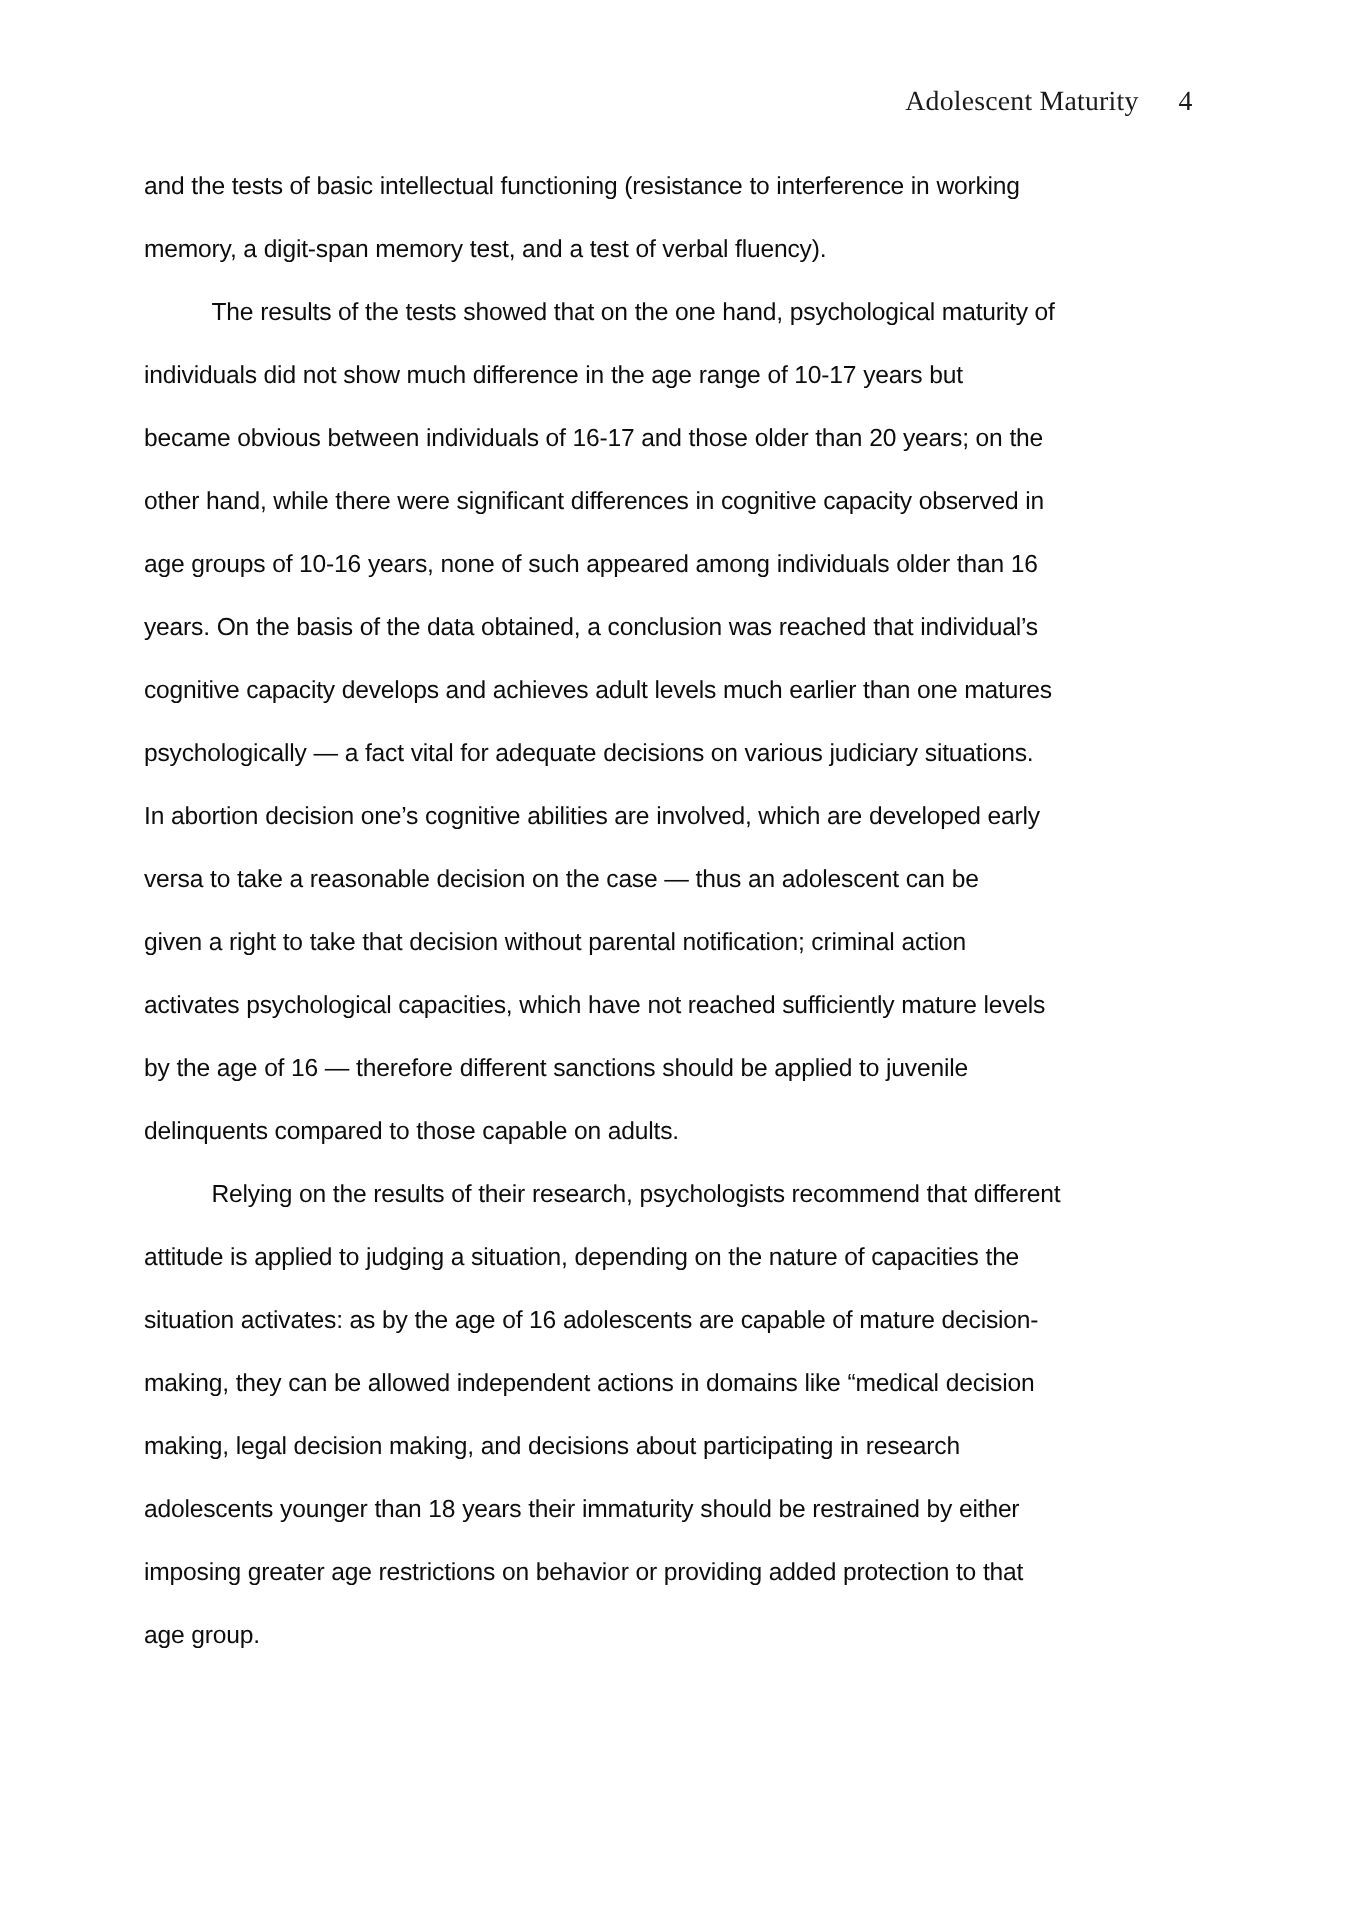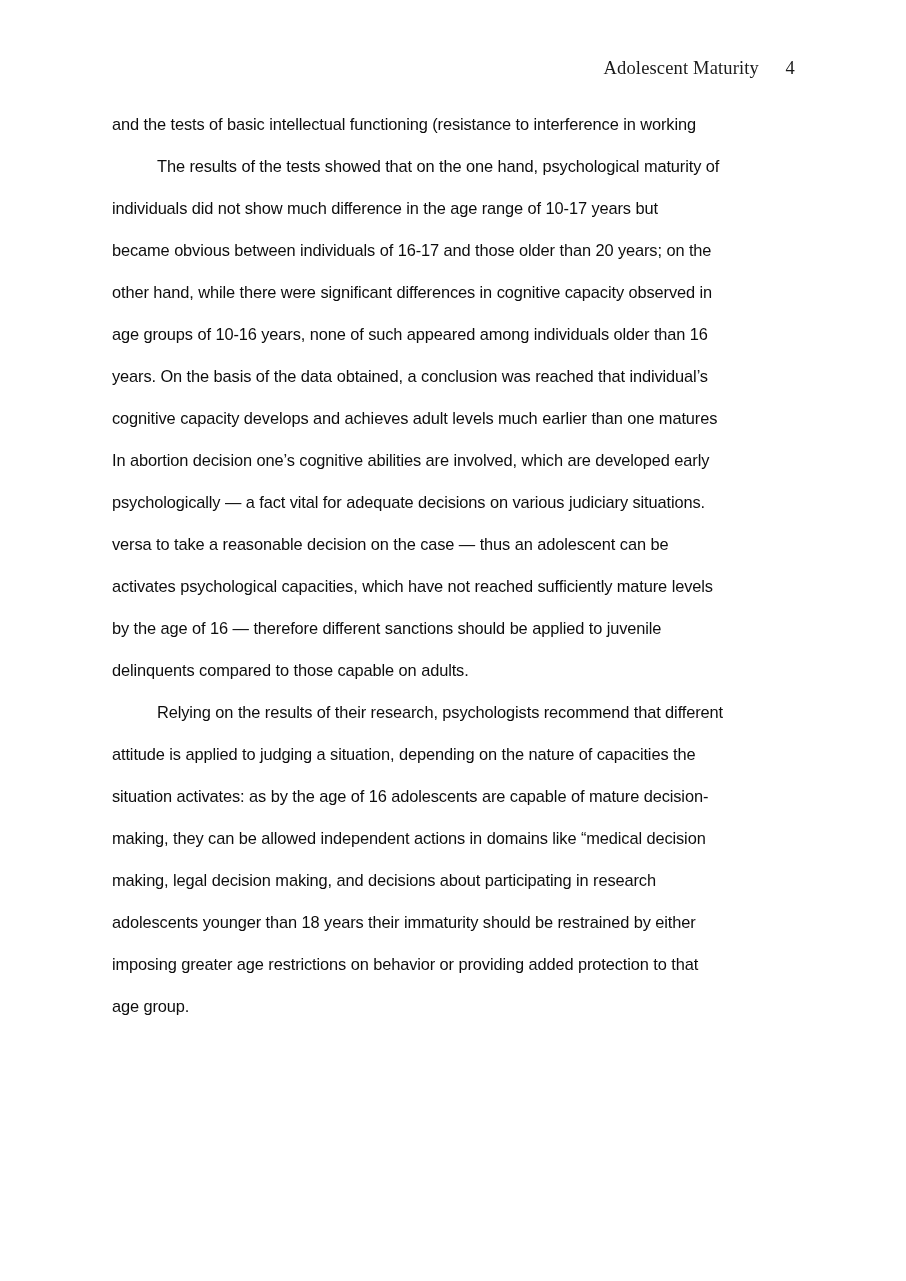--- a/index.html
+++ b/index.html
@@ -51,21 +51,21 @@
     font-family: "Liberation Serif", serif;
     margin-left: 26px;
     min-width: 10px;
     text-align: right;
   }
 
   
   .body-text {
     position: absolute;
     top: 103px;
-    left: 112px;
+    left: 96px;
     width: 684px;
   }
 
   .paragraph {
     margin: 0;
     font-family: "Liberation Sans", sans-serif;
     font-size: 16.4px;
     line-height: 42px;
     letter-spacing: -0.12px;
     color: #0d0d0d;
@@ -89,32 +89,34 @@
 <div class="page">
 
   <div class="running-head">
     <span class="running-head-title">Adolescent Maturity</span>
     <span class="running-head-pagenum">4</span>
   </div>
 
   <div class="body-text">
       <p class="paragraph">
         <span class="ln">and the tests of basic intellectual functioning (resistance to interference in working</span>
+        <span class="ln">memory, a digit-span memory test, and a test of verbal fluency).</span>
       </p>
       <p class="paragraph">
         <span class="ln indent">The results of the tests showed that on the one hand, psychological maturity of</span>
         <span class="ln">individuals did not show much difference in the age range of 10-17 years but</span>
         <span class="ln">became obvious between individuals of 16-17 and those older than 20 years; on the</span>
         <span class="ln">other hand, while there were significant differences in cognitive capacity observed in</span>
         <span class="ln">age groups of 10-16 years, none of such appeared among individuals older than 16</span>
         <span class="ln">years. On the basis of the data obtained, a conclusion was reached that individual’s</span>
         <span class="ln">cognitive capacity develops and achieves adult levels much earlier than one matures</span>
+        <span class="ln">psychologically — a fact vital for adequate decisions on various judiciary situations.</span>
         <span class="ln">In abortion decision one’s cognitive abilities are involved, which are developed early</span>
-        <span class="ln">psychologically — a fact vital for adequate decisions on various judiciary situations.</span>
         <span class="ln">versa to take a reasonable decision on the case — thus an adolescent can be</span>
+        <span class="ln">given a right to take that decision without parental notification; criminal action</span>
         <span class="ln">activates psychological capacities, which have not reached sufficiently mature levels</span>
         <span class="ln">by the age of 16 — therefore different sanctions should be applied to juvenile</span>
         <span class="ln">delinquents compared to those capable on adults.</span>
       </p>
       <p class="paragraph">
         <span class="ln indent">Relying on the results of their research, psychologists recommend that different</span>
         <span class="ln">attitude is applied to judging a situation, depending on the nature of capacities the</span>
         <span class="ln">situation activates: as by the age of 16 adolescents are capable of mature decision-</span>
         <span class="ln">making, they can be allowed independent actions in domains like “medical decision</span>
         <span class="ln">making, legal decision making, and decisions about participating in research</span>

